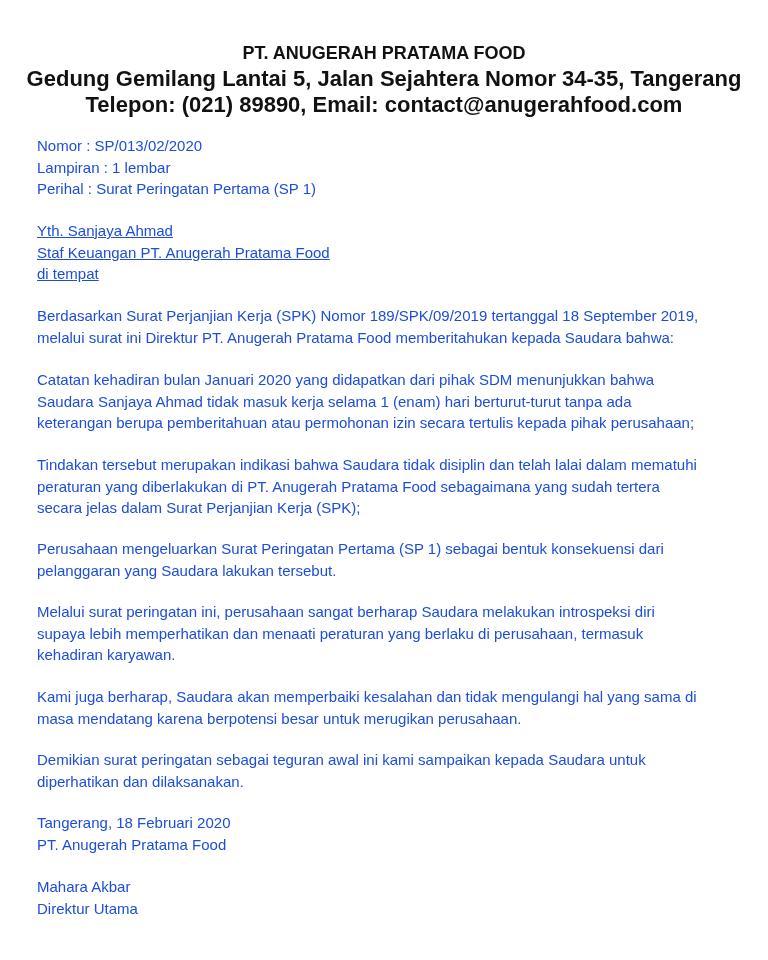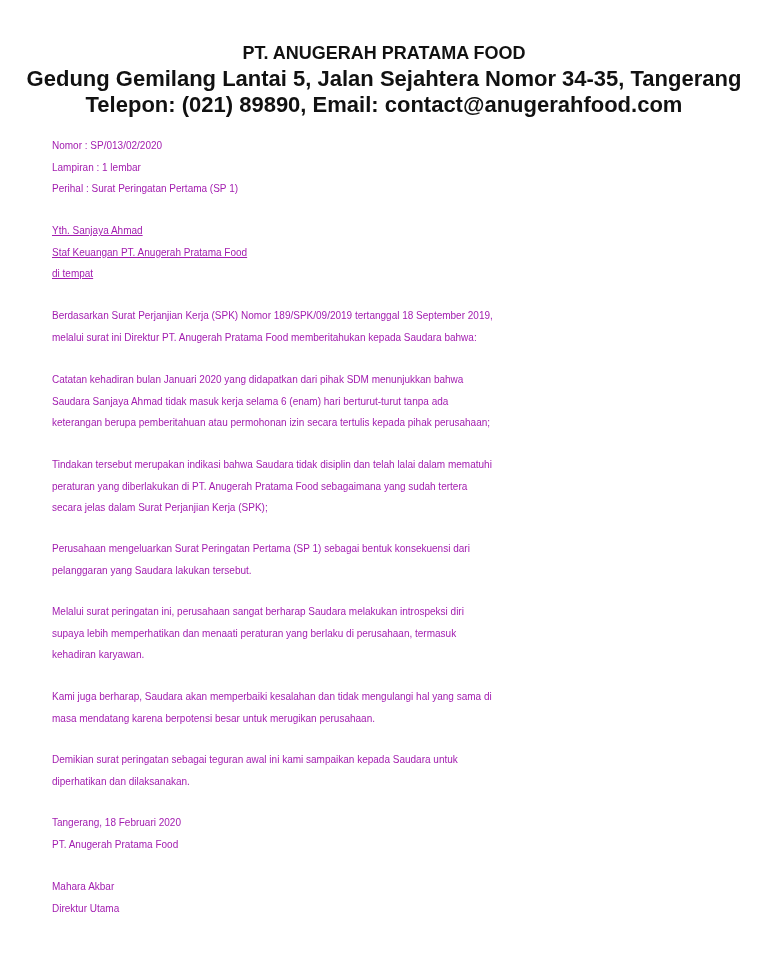--- a/index.html
+++ b/index.html
@@ -31,25 +31,25 @@
     .lh-line {
       font-weight: bold;
       font-size: 22px;
       line-height: 26px;
       color: #111111;
       white-space: nowrap;
     }
     .lh-line.company { font-size: 18px; }
     .block {
       position: absolute;
-      left: 52px;
+      left: 37px;
       width: 690px;
-      font-size: 10px;
+      font-size: 15px;
       line-height: 21.5px;
-      color: #a21caf;
+      color: #1d4ed8;
     }
     .block .line {
       white-space: nowrap;
       display: block;
     }
   </style>
 </head>
 <body>
 
 <div class="page">
@@ -72,21 +72,21 @@
     <span class="line">di tempat</span>
   </div>
 
   <div class="block" style="top:305px;">
     <span class="line">Berdasarkan Surat Perjanjian Kerja (SPK) Nomor 189/SPK/09/2019 tertanggal 18 September 2019,</span>
     <span class="line">melalui surat ini Direktur PT. Anugerah Pratama Food memberitahukan kepada Saudara bahwa:</span>
   </div>
 
   <div class="block" style="top:369px;">
     <span class="line">Catatan kehadiran bulan Januari 2020 yang didapatkan dari pihak SDM menunjukkan bahwa</span>
-    <span class="line">Saudara Sanjaya Ahmad tidak masuk kerja selama 6 (enam) hari berturut-turut tanpa ada</span>
+    <span class="line">Saudara Sanjaya Ahmad tidak masuk kerja selama 1 (enam) hari berturut-turut tanpa ada</span>
     <span class="line">keterangan berupa pemberitahuan atau permohonan izin secara tertulis kepada pihak perusahaan;</span>
   </div>
 
   <div class="block" style="top:454px;">
     <span class="line">Tindakan tersebut merupakan indikasi bahwa Saudara tidak disiplin dan telah lalai dalam mematuhi</span>
     <span class="line">peraturan yang diberlakukan di PT. Anugerah Pratama Food sebagaimana yang sudah tertera</span>
     <span class="line">secara jelas dalam Surat Perjanjian Kerja (SPK);</span>
   </div>
 
   <div class="block" style="top:538px;">

